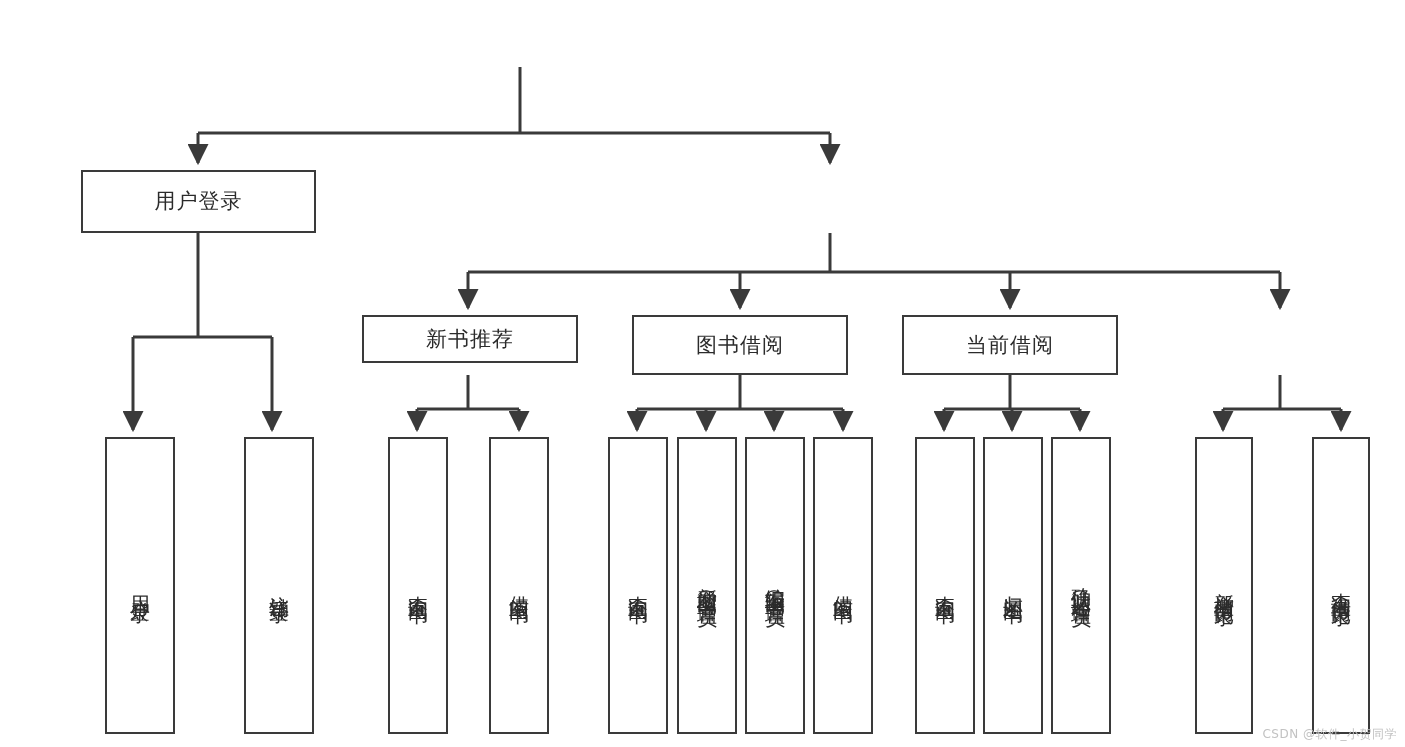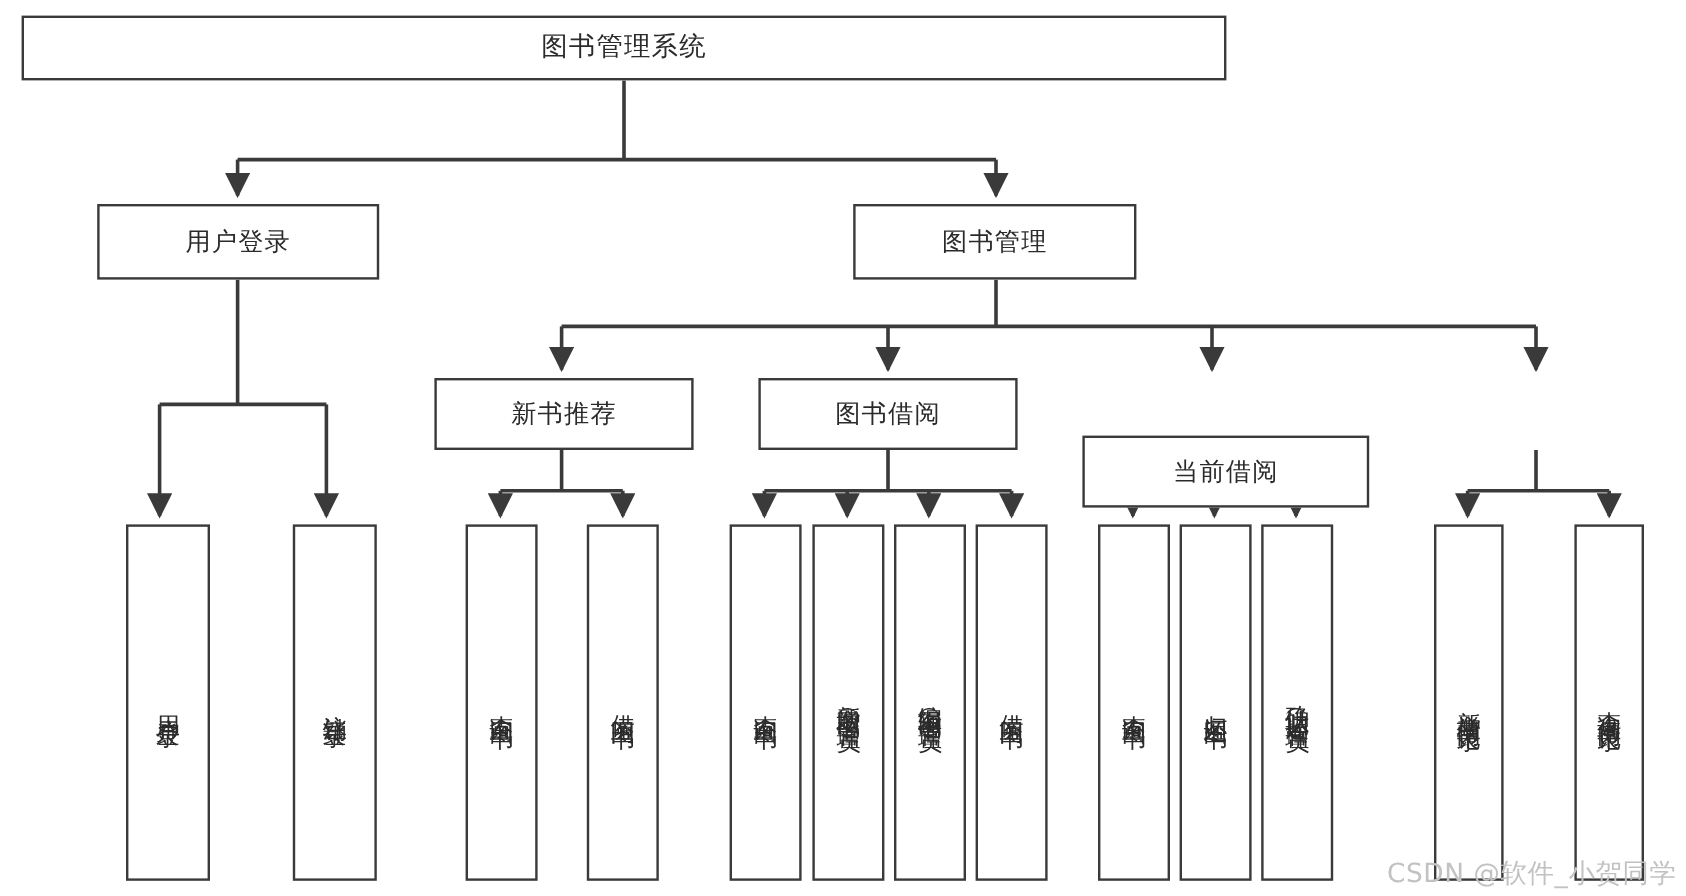--- a/index.html
+++ b/index.html
@@ -55,21 +55,21 @@
     white-space: nowrap;
   }
   .node.v > span {
     writing-mode: vertical-rl;
     text-orientation: upright;
   }
   .watermark {
     position: absolute;
     right: 8px;
     bottom: 4px;
-    font-size: 22px;
+    font-size: 12px;
     color: #c2c2c2;
     letter-spacing: 0.5px;
     z-index: 5;
     white-space: nowrap;
     font-family: "DejaVu Sans", "Liberation Sans", sans-serif;
   }
 </style>
 </head>
 <body>
 
@@ -119,38 +119,32 @@
       <path d="M 1012 409 L 1012 430" marker-end="url(#arrow)"></path>
       <path d="M 1080 409 L 1080 430" marker-end="url(#arrow)"></path>
 
       <path d="M 1280 375 L 1280 409"></path>
       <path d="M 1223 409 L 1341 409"></path>
       <path d="M 1223 409 L 1223 430" marker-end="url(#arrow)"></path>
       <path d="M 1341 409 L 1341 430" marker-end="url(#arrow)"></path>
     </g>
   </svg>
 
-  <div class="node h root" style="left:18px; top:13px; width:1004px; height:54px;">
-    <span>图书管理系统</span>
-  </div>
 
   <div class="node h" style="left:81px; top:170px; width:235px; height:63px;">
     <span>用户登录</span>
   </div>
-  <div class="node h" style="left:711px; top:170px; width:236px; height:63px;">
-    <span>图书管理</span>
-  </div>
 
-  <div class="node h" style="left:362px; top:315px; width:216px; height:60px;">
+  <div class="node h" style="left:362px; top:315px; width:216px; height:48px;">
     <span>新书推荐</span>
   </div>
   <div class="node h" style="left:632px; top:315px; width:216px; height:60px;justify-content:center;">
     <span>图书借阅</span>
   </div>
-  <div class="node h" style="left:902px; top:315px; width:239px; height:60px;margin-top:48px;">
+  <div class="node h" style="left:902px; top:315px; width:216px; height:60px;">
     <span>当前借阅</span>
   </div>
 
   <div class="node v" style="left:105px; top:437px; width:70px; height:297px;">
     <span>用户登录</span>
   </div>
   <div class="node v" style="left:244px; top:437px; width:70px; height:297px;">
     <span>注销登录</span>
   </div>
 

